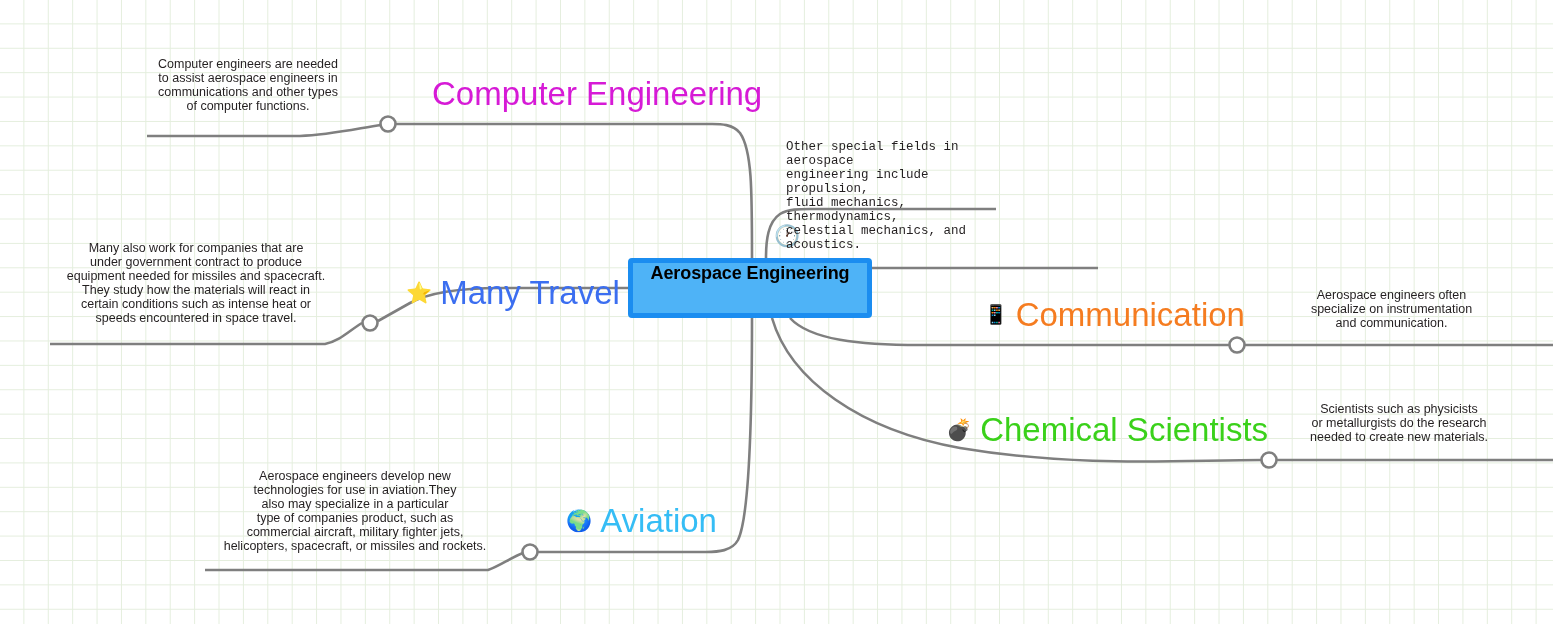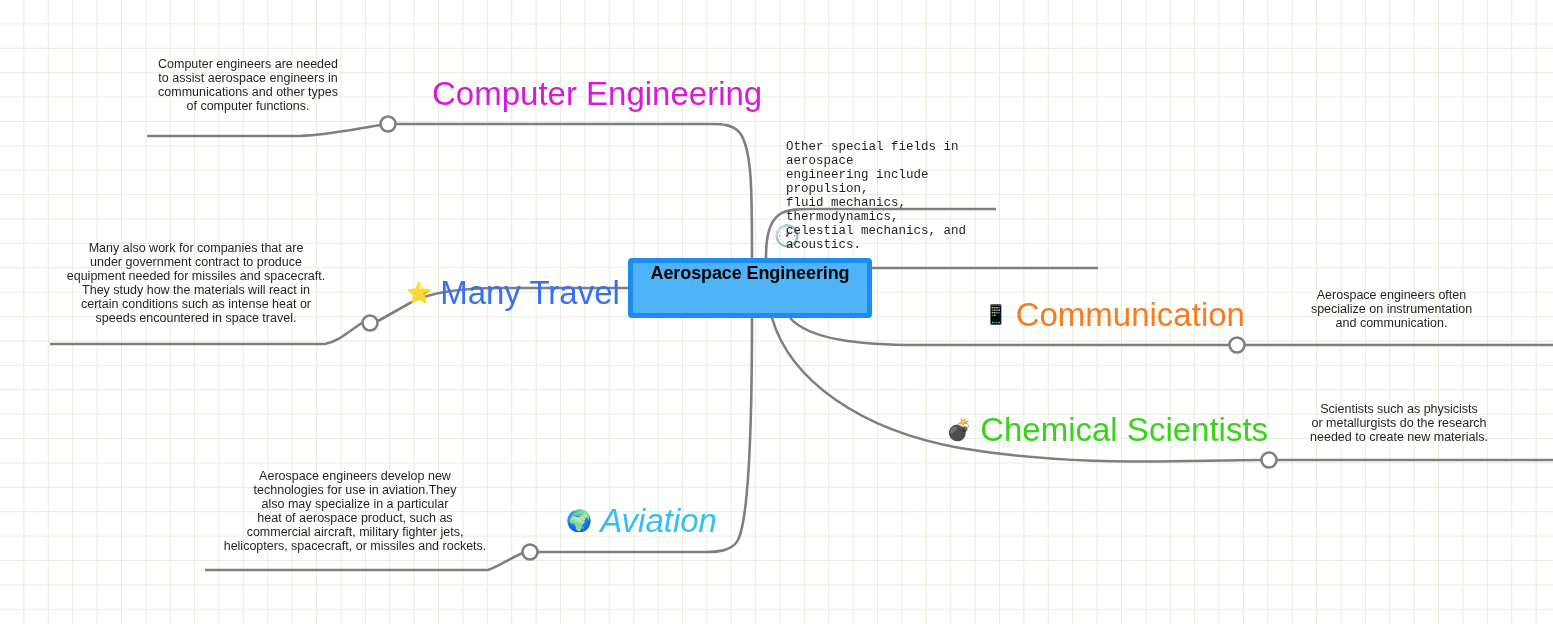--- a/index.html
+++ b/index.html
@@ -147,21 +147,21 @@
     <span class="btext" style="color:#f57c20;">Communication</span>
   </div>
 
   <div class="branch" style="left:946px; top:413px;">
     <span class="bicon">💣</span>
     <span class="btext" style="color:#3ad11a;">Chemical Scientists</span>
   </div>
 
   <div class="branch" style="left:566px; top:504px;">
     <span class="bicon">🌍</span>
-    <span class="btext" style="color:#35bdf5;font-style:italic;">Aviation</span>
+    <span class="btext" style="color:#35bdf5;">Aviation</span>
   </div>
 
   <div class="note center-align" style="left:148px; top:57px; width:200px;">Computer engineers are needed
  to assist aerospace engineers in
  communications and other types
 of computer functions.</div>
 
   <div class="note" style="left:786px; top:140px; width:230px;font-family:Liberation Mono, monospace;">Other special fields in aerospace
 engineering include propulsion,
 fluid mechanics, thermodynamics,
@@ -178,17 +178,17 @@
 specialize on instrumentation
  and communication.</div>
 
   <div class="note center-align" style="left:1303px; top:402px; width:192px;">Scientists such as physicists
  or metallurgists do the research
  needed to create new materials.</div>
 
   <div class="note center-align" style="left:216px; top:469px; width:278px;">Aerospace engineers develop new
 technologies for use in aviation.They
  also may specialize in a particular
-heat of aerospace product, such as
+type of companies product, such as
 commercial aircraft, military fighter jets,
  helicopters, spacecraft, or missiles and rockets.</div>
 
 </div>
 
 </body></html>

